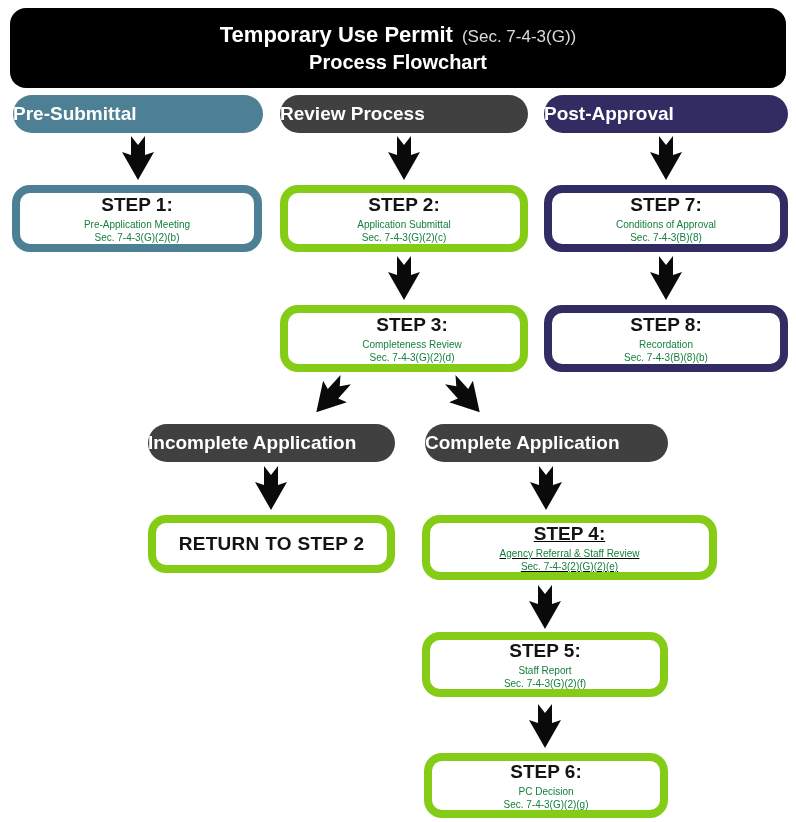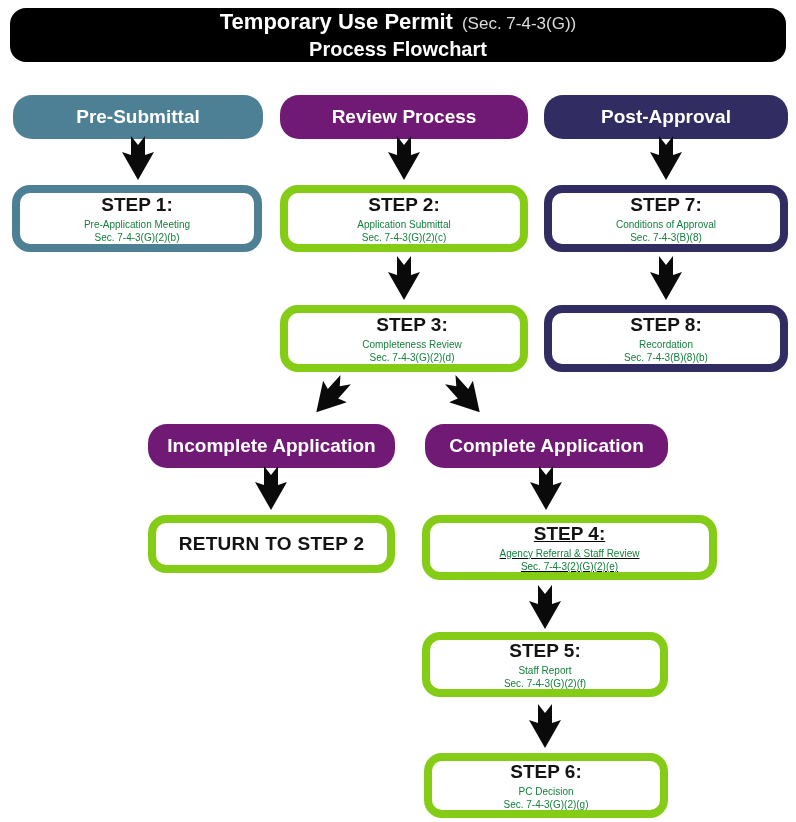--- a/index.html
+++ b/index.html
@@ -2,36 +2,36 @@
 <html><head>
 <meta charset="utf-8">
 <style>
   html,body{margin:0;padding:0;background:#ffffff;}
   .canvas{
     position:relative;width:796px;height:822px;background:#ffffff;
     font-family:"Liberation Sans", sans-serif;overflow:hidden;
   }
   
   .banner{
-    position:absolute;left:10px;top:8px;width:776px;height:54px;
+    position:absolute;left:10px;top:8px;width:776px;height:80px;
     background:#000000;border-radius:16px;color:#ffffff;
     display:flex;flex-direction:column;align-items:center;justify-content:center;
     line-height:1.3;
   }
   .banner-line1{font-size:22px;font-weight:bold;white-space:nowrap;}
   .banner-sec{font-size:17px;font-weight:normal;color:#dcdcdc;margin-left:9px;}
   .banner-line2{font-size:20px;font-weight:bold;}
   
   .pill{
-    position:absolute;height:44px;border-radius:19px;
-    display:flex;align-items:center;justify-content:center;
+    position:absolute;height:38px;border-radius:19px;
+    display:flex;align-items:center;
     color:#ffffff;font-weight:bold;font-size:19px;white-space:nowrap;
   }
   .pill.teal{background:#4d8095;}
-  .pill.orange{background:#701a75;}
+  .pill.orange{background:#404040;}
   .pill.navy{background:#312d62;}
   
   .node{
     position:absolute;background:#ffffff;border:8px solid #84cc16;border-radius:18px;
     display:flex;flex-direction:column;align-items:center;justify-content:center;
     text-align:center;line-height:1.3;box-sizing:border-box;
   }
   .node.teal{border-color:#4d8095;}
   .node.navy{border-color:#312d62;}
   .step-title{font-size:19px;font-weight:bold;color:#141414;}

